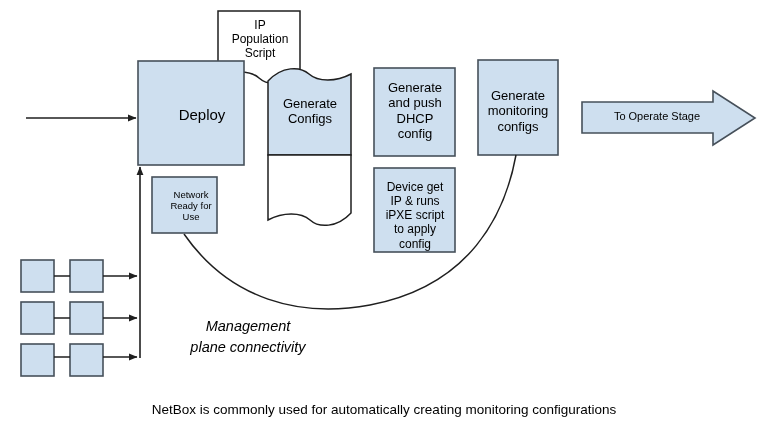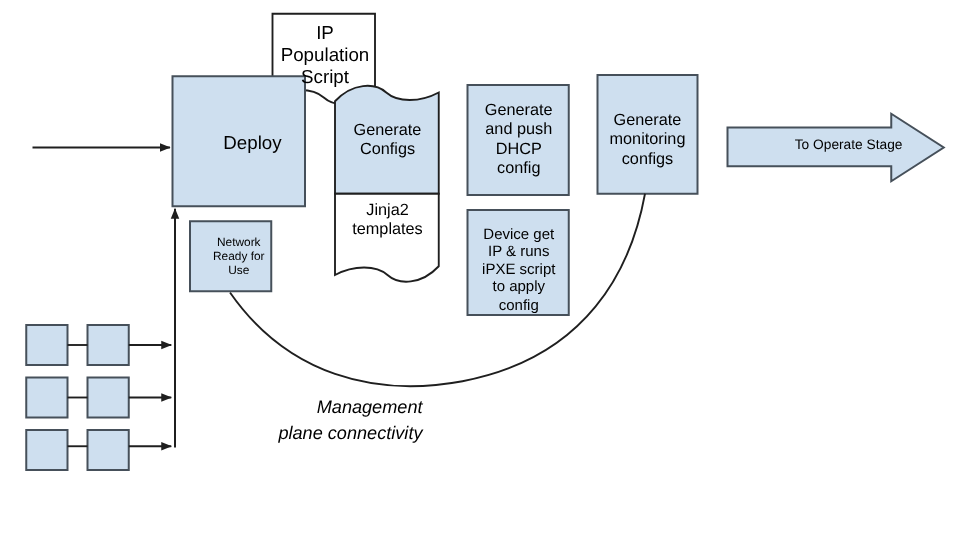--- a/index.html
+++ b/index.html
@@ -32,30 +32,30 @@
   
   .lbl {
     position: absolute;
     text-align: center;
     line-height: 1.18;
     color: #000;
     white-space: pre-line;
     pointer-events: none;
   }
   .lbl-deploy      { left: 138px; top: 106px; width: 128px; font-size: 15px; }
-  .lbl-ipscript    { left: 218px; top: 18px;  width: 84px;  font-size: 15px; }
+  .lbl-ipscript    { left: 218px; top: 18px;  width: 84px;  font-size: 12px; }
   .lbl-gencfg      { left: 268px; top: 96px;  width: 84px;  font-size: 13px; }
   .lbl-jinja       { left: 268px; top: 160px; width: 84px;  font-size: 13px; }
   .lbl-dhcp        { left: 374px; top: 80px;  width: 82px;  font-size: 13px; }
   .lbl-device      { left: 374px; top: 180px; width: 82px;  font-size: 12px; }
   .lbl-mon         { left: 478px; top: 88px;  width: 80px;  font-size: 13px; }
   .lbl-netready    { left: 152px; top: 189px; width: 78px;  font-size: 9.5px; }
-  .lbl-operate     { left: 592px; top: 110px; width: 130px; font-size: 11px; text-align: right; }
+  .lbl-operate     { left: 592px; top: 110px; width: 130px; font-size: 11px; }
   .lbl-mgmt        { left: 158px; top: 316px; width: 180px; font-size: 14.5px;
-                     font-style: italic; text-align: right; line-height: 1.45; }
+                     font-style: italic; text-align: center; line-height: 1.45; }
   .lbl-caption     { left: 0px;   top: 402px; width: 768px; font-size: 13.5px; }
 </style>
 </head>
 <body>
 
 <div id="canvas">
 
   <svg class="svg-layer" viewBox="0 0 768 440">
     <defs>
       <marker id="arrowSm" markerWidth="9" markerHeight="9" refX="8" refY="4" orient="auto" markerUnits="userSpaceOnUse">
@@ -112,34 +112,33 @@
 
     <path d="M582,102 L713,102 L713,91 L755,118 L713,145 L713,133 L582,133 Z" fill="#cedfef" stroke="#46505a" stroke-width="1.6"></path>
   </svg>
 
   <div class="lbl lbl-deploy">Deploy</div>
   <div class="lbl lbl-ipscript">IP
 Population
 Script</div>
   <div class="lbl lbl-gencfg">Generate
 Configs</div>
-  <div class="lbl lbl-jinja">Jinja2
-templates</div>
   <div class="lbl lbl-dhcp">Generate
 and push
 DHCP
 config</div>
   <div class="lbl lbl-device">Device get
 IP &amp; runs
 iPXE script
 to apply
 config</div>
   <div class="lbl lbl-mon">Generate
 monitoring
 configs</div>
   <div class="lbl lbl-netready">Network
 Ready for
 Use</div>
   <div class="lbl lbl-operate">To Operate Stage</div>
   <div class="lbl lbl-mgmt">Management
 plane connectivity</div>
+  <div class="lbl lbl-caption">NetBox is commonly used for automatically creating monitoring configurations</div>
 
 </div>
 
 </body></html>

